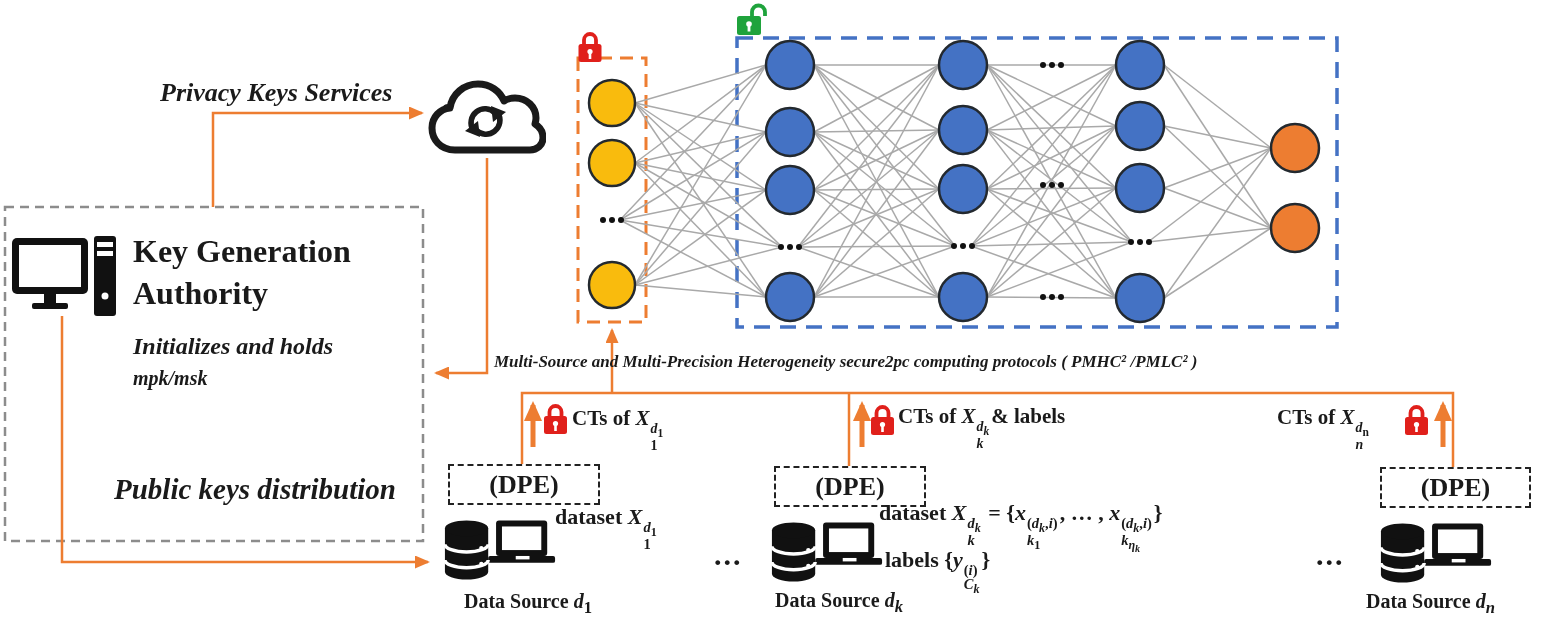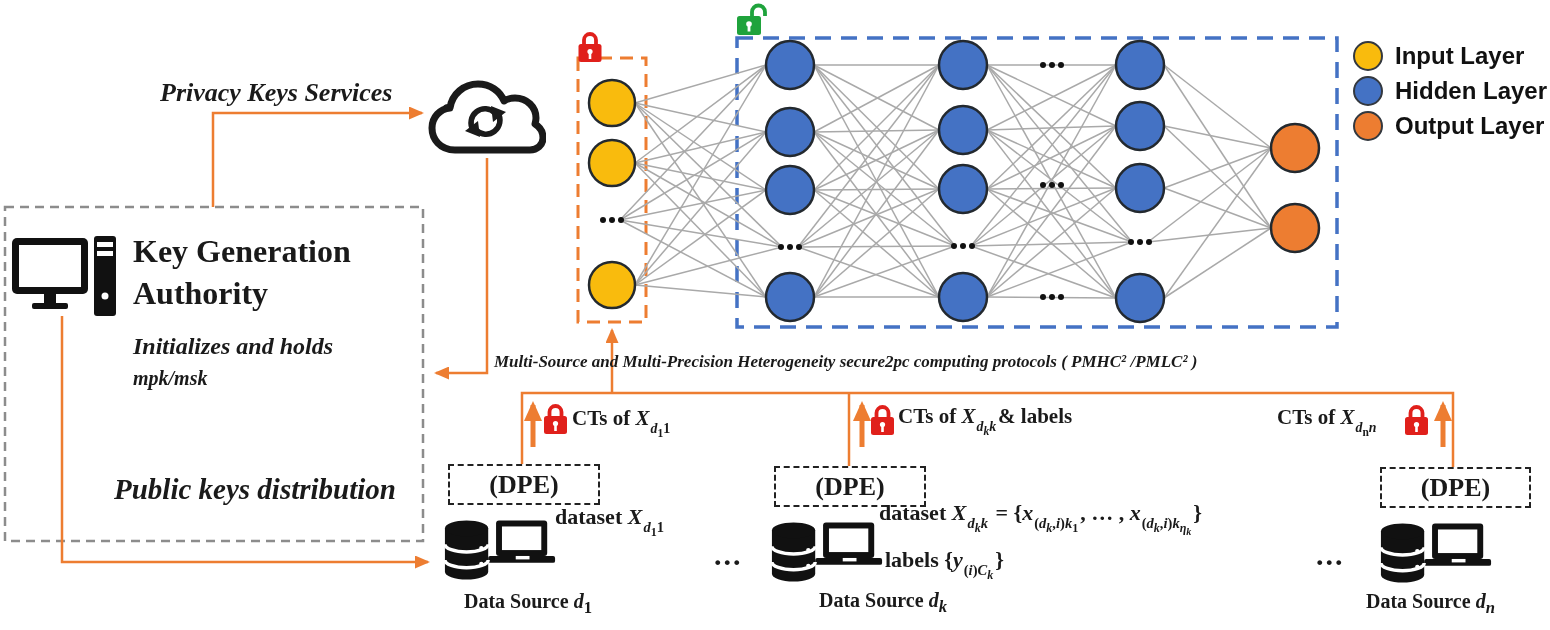--- a/index.html
+++ b/index.html
@@ -23,27 +23,27 @@
        font-size:26px;font-weight:bold;background:#fff0;}
   .dpe1{left:448px;top:464px;width:148px;height:37px;}
   .dpek{left:774px;top:466px;width:148px;height:37px;}
   .dpen{left:1380px;top:467px;width:147px;height:37px;}
   .dataset{font-size:22px;}
   .ds1d{left:555px;top:504px;}
   .dskd{left:879px;top:500px;}
   .dskl{left:885px;top:547px;}
   .dsname{font-size:20px;font-weight:bold;}
   .dsn1{left:464px;top:590px;}
-  .dsnk{left:775px;top:589px;margin-left:44px;}
+  .dsnk{left:775px;top:589px;}
   .dsnn{left:1366px;top:590px;}
   .dots3{font-size:30px;font-weight:bold;letter-spacing:2px;}
   .dotsa{left:714px;top:538px;}
   .dotsb{left:1316px;top:538px;}
   
-  .ss{display:inline-flex;flex-direction:row;align-items:flex-start;vertical-align:-0.55em;
+  .ss{display:inline-flex;flex-direction:column;align-items:flex-start;vertical-align:-0.55em;
       line-height:0.95;font-size:0.66em;margin:16px 2px 0 1px;}
   .ss .t,.ss .b2{display:block;font-weight:inherit;}
   #legend{position:absolute;left:1353px;top:40px;display:flex;flex-direction:column;gap:4px;
           font-family:"Liberation Sans",sans-serif;}
   .lg-row{display:flex;align-items:center;gap:12px;height:31px;}
   .lg-circle{width:30px;height:30px;border-radius:50%;border:2px solid #33383f;box-sizing:border-box;}
   .lg-label{font-size:24px;font-weight:bold;color:#111;}
   .icon{position:absolute;}
 </style>
 </head>
@@ -247,34 +247,20 @@
         <span class="b2"><i>C<sub>k</sub></i></span>
       </span>}</div>
 
   <div class="txt dsname dsn1">Data Source <i>d</i><sub>1</sub></div>
   <div class="txt dsname dsnk">Data Source <i>d<sub>k</sub></i></div>
   <div class="txt dsname dsnn">Data Source <i>d<sub>n</sub></i></div>
 
   <div class="txt dots3 dotsa">...</div>
   <div class="txt dots3 dotsb">...</div>
 
-  <div id="legend">
-      <div class="lg-row">
-        <span class="lg-circle" style="background: rgb(249, 187, 13);"></span>
-        <span class="lg-label">Input Layer</span>
-      </div>
-      <div class="lg-row">
-        <span class="lg-circle" style="background: rgb(68, 114, 196);"></span>
-        <span class="lg-label">Hidden Layer</span>
-      </div>
-      <div class="lg-row">
-        <span class="lg-circle" style="background: rgb(237, 125, 49);"></span>
-        <span class="lg-label">Output Layer</span>
-      </div>
-    </div>
 
   <svg class="icon" style="left:12px;top:232px" width="104" height="92" viewBox="0 0 104 92">
     <rect x="0" y="6" width="76" height="56" rx="5" fill="#111"></rect>
     <rect x="7" y="13" width="62" height="42" fill="#fff"></rect>
     <rect x="32" y="62" width="12" height="9" fill="#111"></rect>
     <rect x="20" y="71" width="36" height="6" rx="2" fill="#111"></rect>
     <rect x="82" y="4" width="22" height="80" rx="3" fill="#111"></rect>
     <rect x="85" y="10" width="16" height="5" fill="#fff"></rect>
     <rect x="85" y="19" width="16" height="5" fill="#fff"></rect>
     <circle cx="93" cy="64" r="3.5" fill="#fff"></circle>

